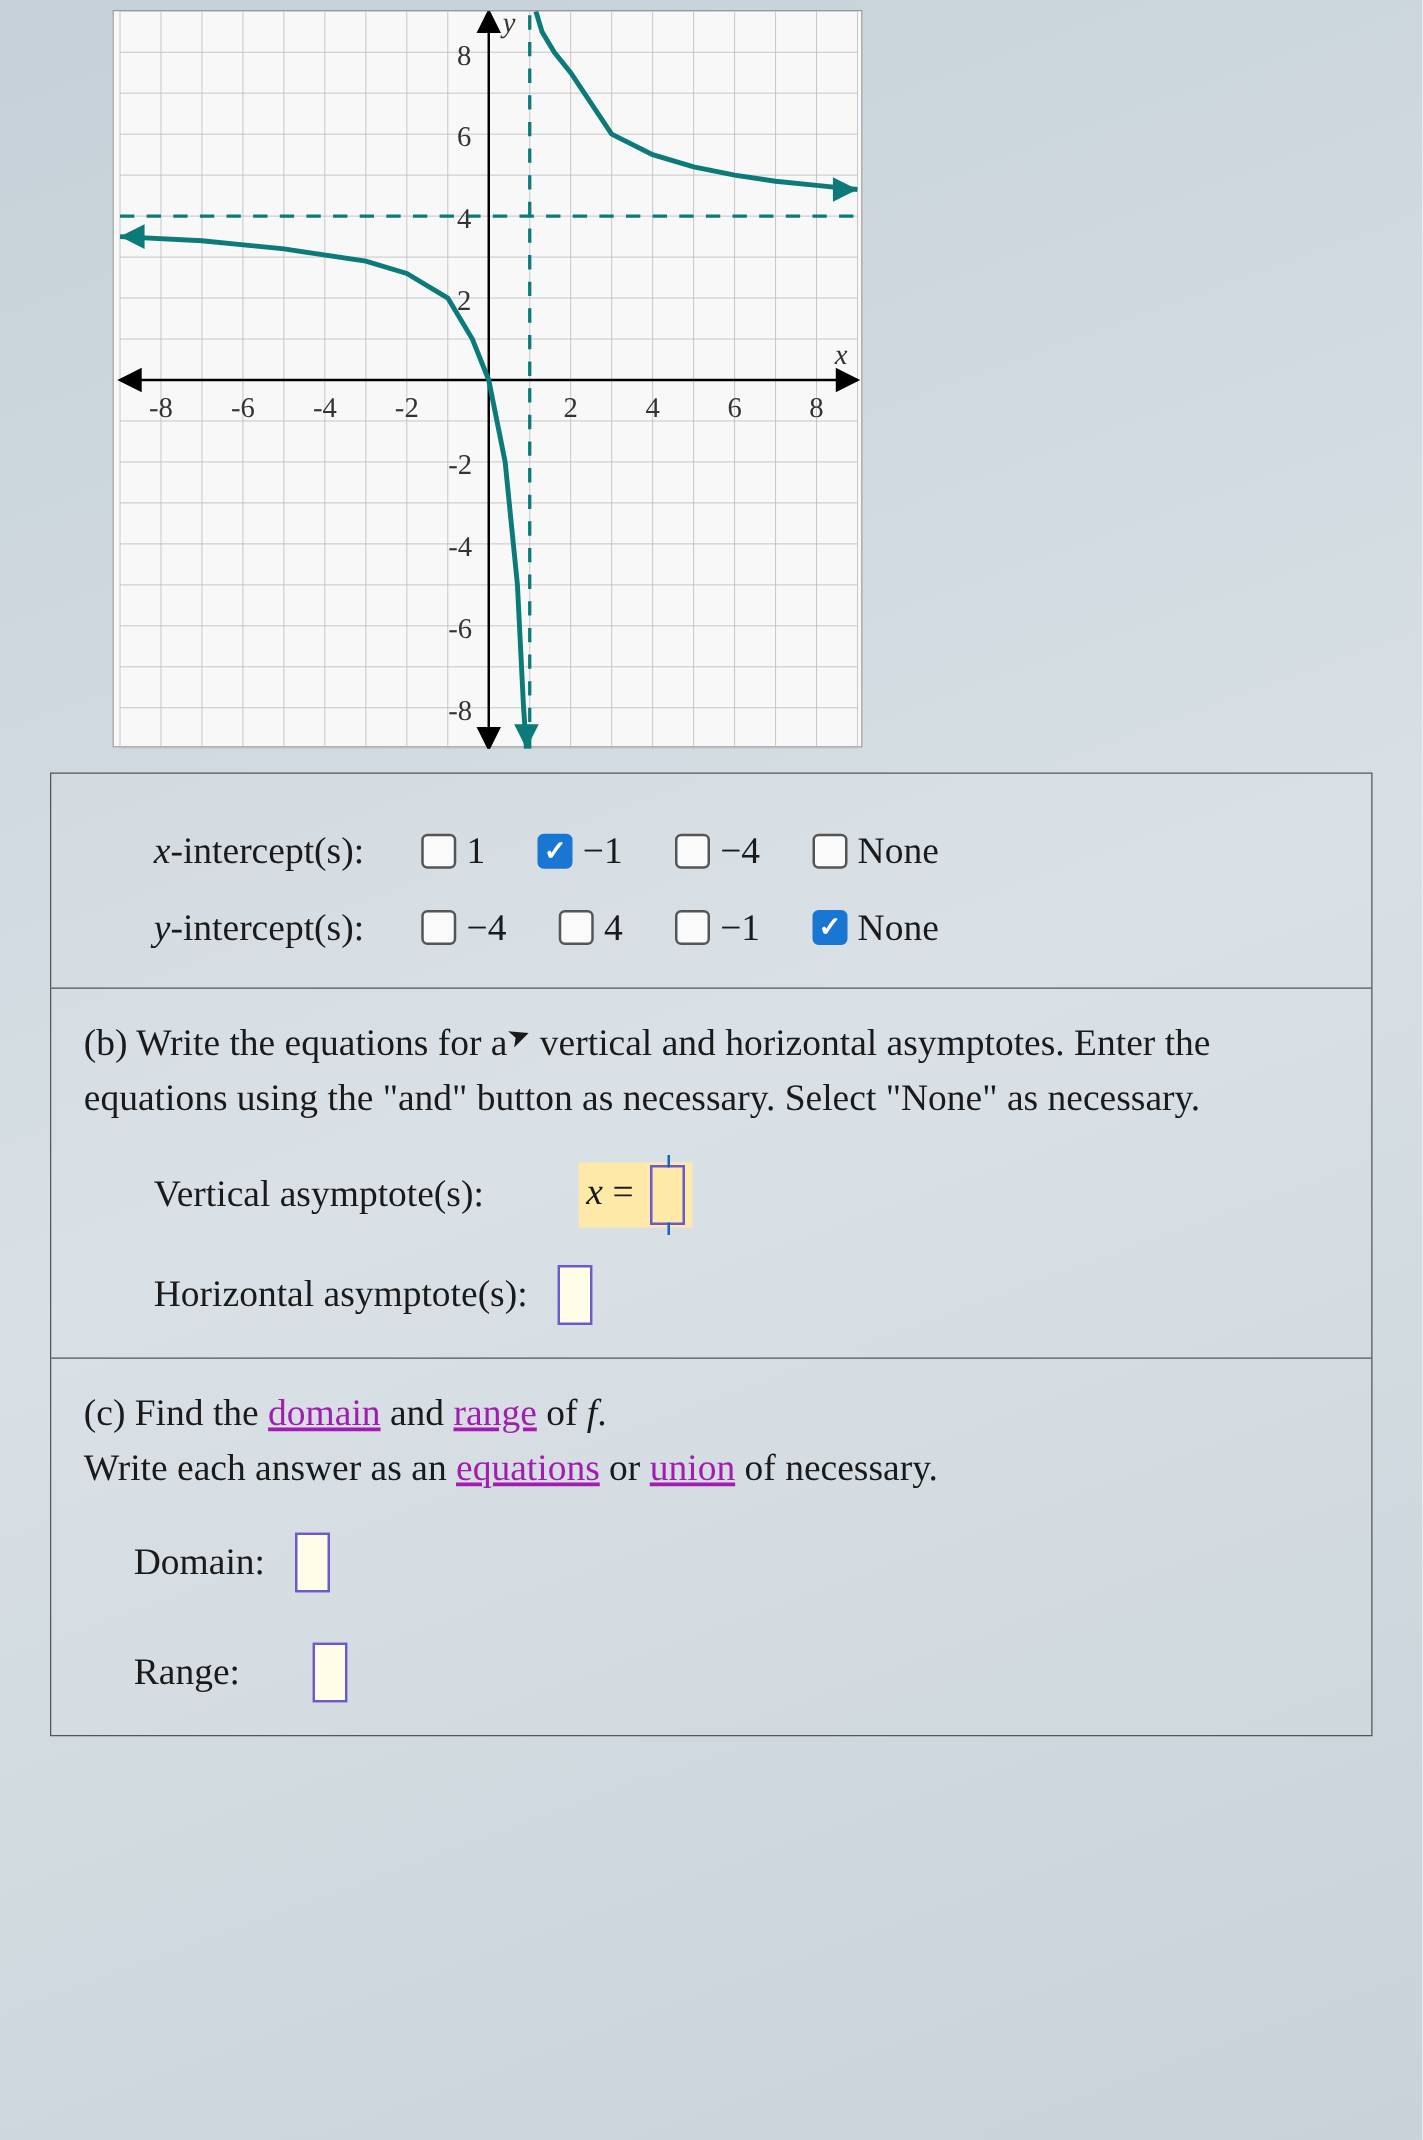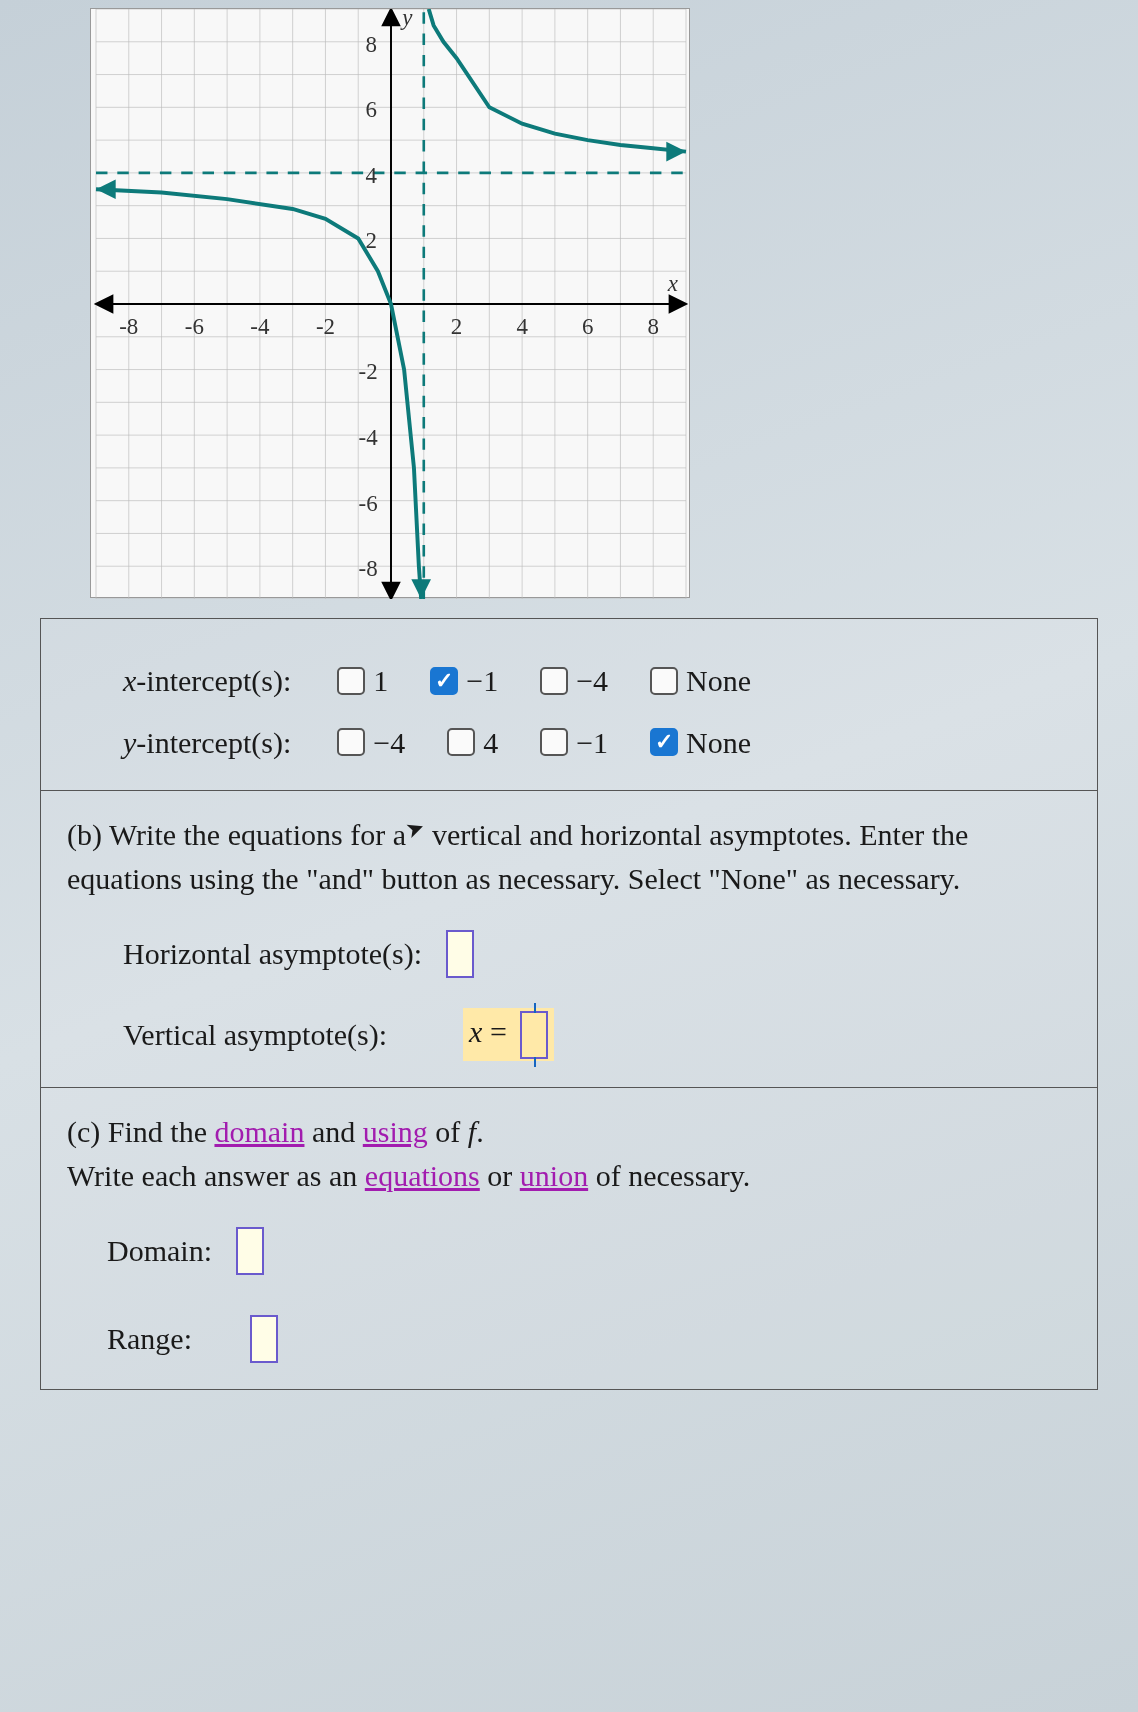--- a/index.html
+++ b/index.html
@@ -239,35 +239,35 @@
           <span class="opt-label">None</span>
         </span>
     </div>
   </div>
 
   <div class="section">
     <div>
       <span>(b) Write the equations for a</span><span class="cursor-icon">➤</span><span> vertical and horizontal asymptotes. Enter the equations using the "and" button as necessary. Select "None" as necessary.</span>
     </div>
     <div class="row indent sub-row">
-      <span>Horizontal asymptote(s):</span>
-      <span class="input-slot"></span>
-    </div>
-    <div class="row indent sub-row">
       <span>Vertical asymptote(s):</span>
       <span style="width:40px"></span>
       <span class="hl">
         <span class="label-italic">x</span><span> = </span><span class="input-slot active"></span>
       </span>
     </div>
+    <div class="row indent sub-row">
+      <span>Horizontal asymptote(s):</span>
+      <span class="input-slot"></span>
+    </div>
   </div>
 
   <div class="section">
     <div>
-      <span>(c) Find the </span><span class="link">domain</span><span> and </span><span class="link">using</span><span> of </span><span class="label-italic">f</span><span>.</span><br>
+      <span>(c) Find the </span><span class="link">domain</span><span> and </span><span class="link">range</span><span> of </span><span class="label-italic">f</span><span>.</span><br>
       <span>Write each answer as an </span><span class="link">equations</span><span> or </span><span class="link">union</span><span> of necessary.</span>
     </div>
     <div class="row indent2 sub-row">
       <span>Domain:</span>
       <span class="input-slot"></span>
     </div>
     <div class="row indent2 sub-row" style="margin-top:40px;">
       <span>Range:</span>
       <span style="width:16px"></span>
       <span class="input-slot"></span>

